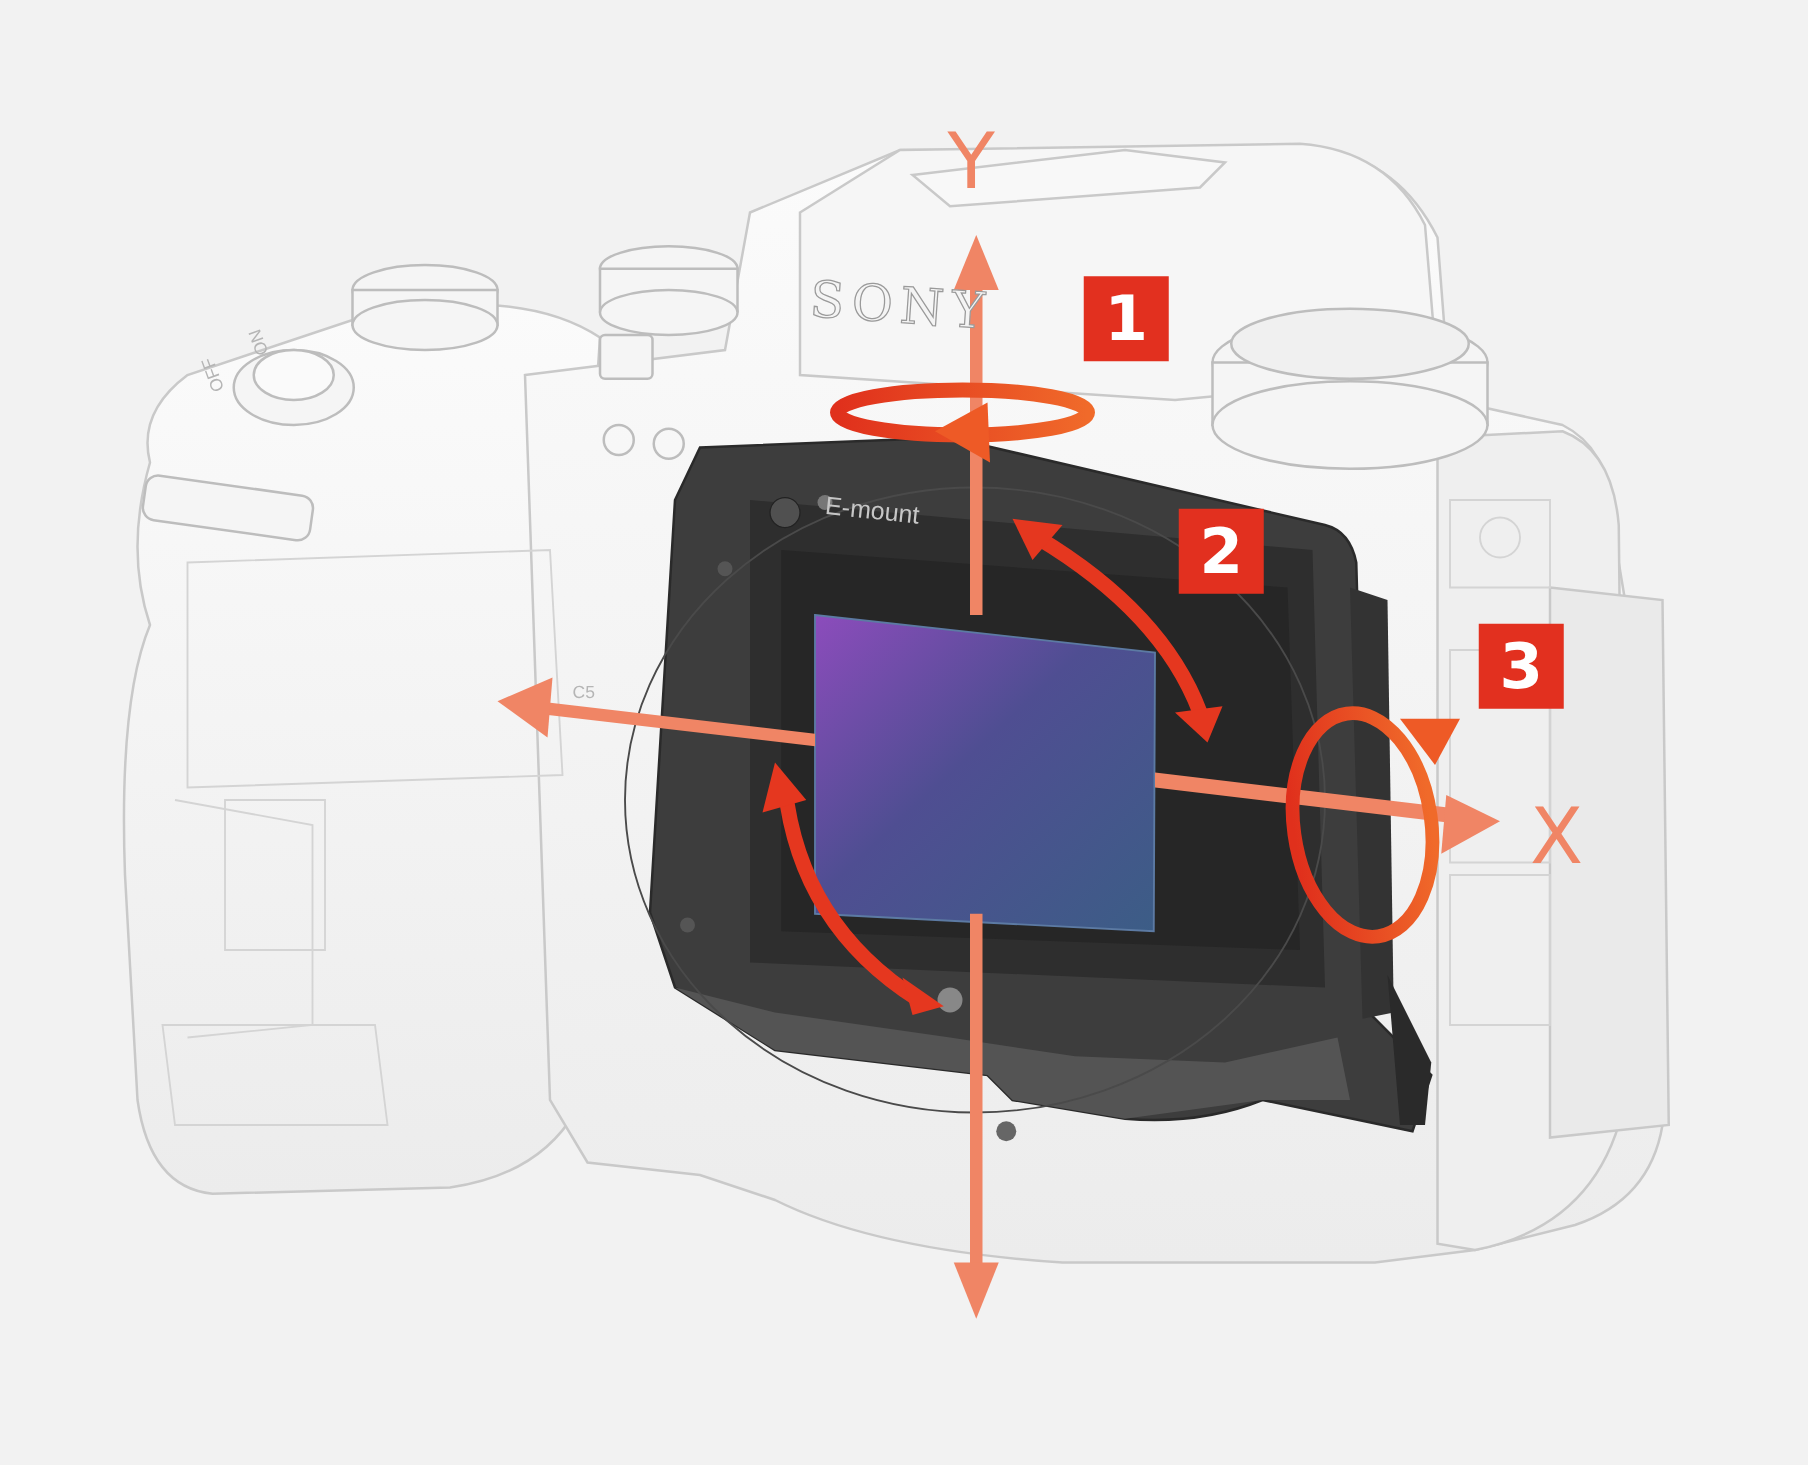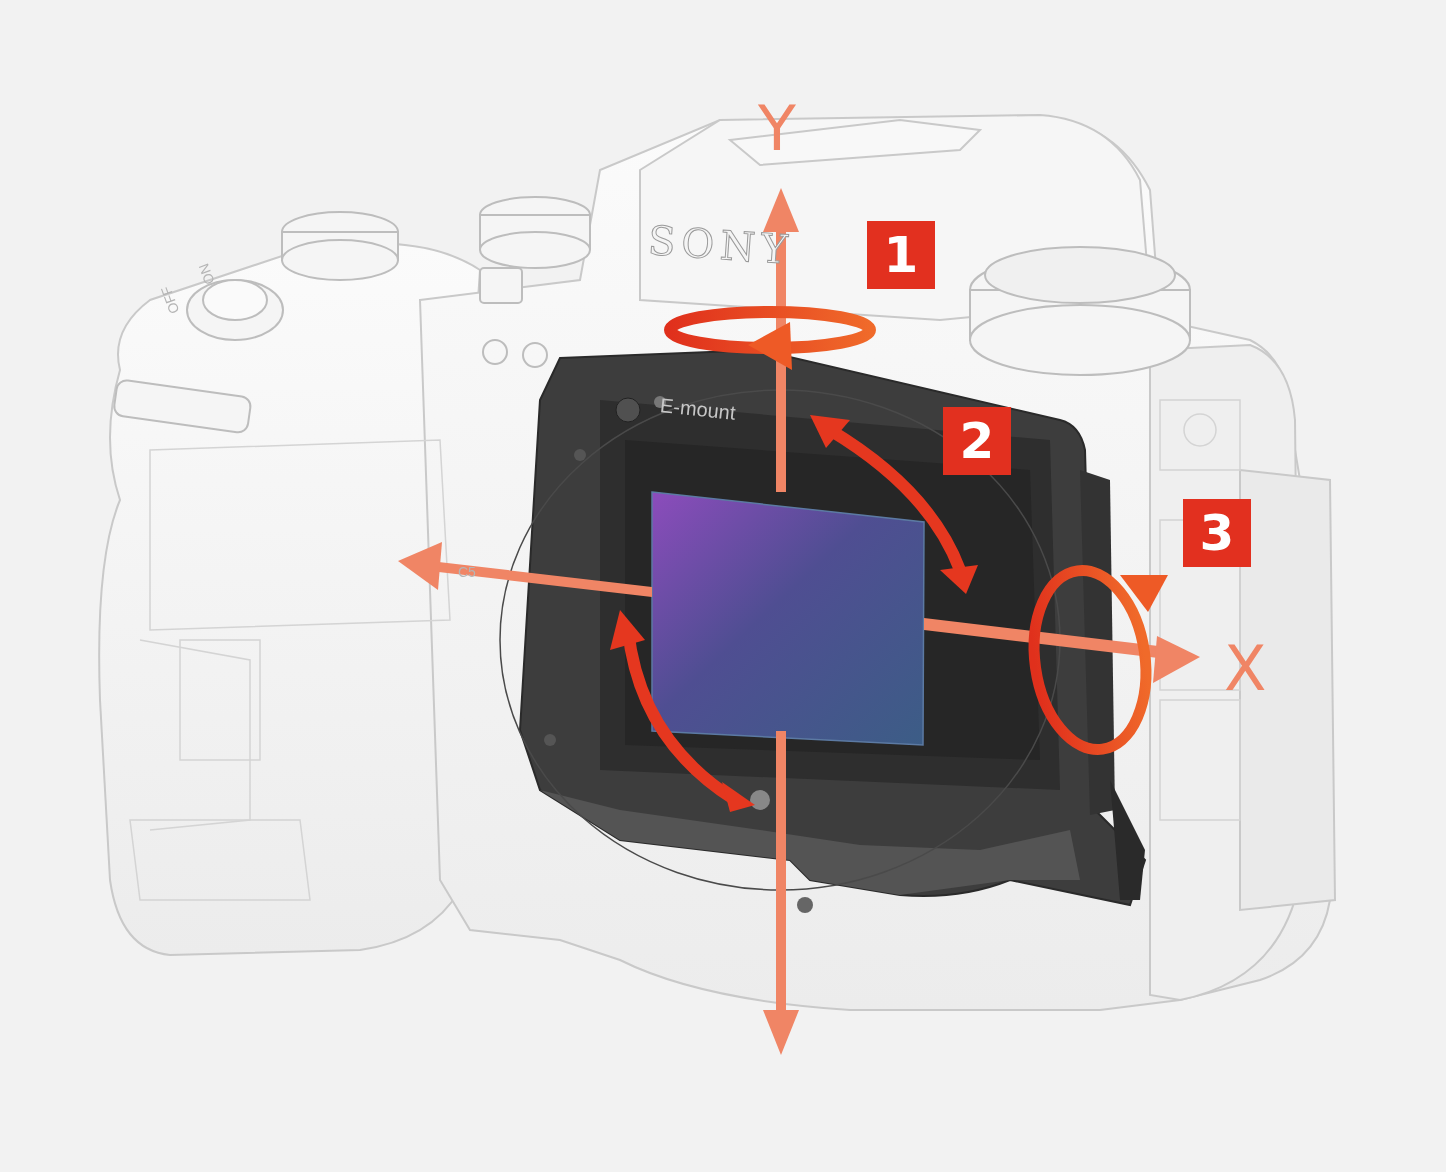--- a/index.html
+++ b/index.html
@@ -129,21 +129,21 @@
       <ellipse cx="1090" cy="660" rx="55" ry="90" stroke="url(#ringGrad)" stroke-width="11" transform="rotate(-8 1090 660)"></ellipse>
       <polygon points="1120,575 1168,575 1148,612" fill="#ee5a26"></polygon>
     </g>
   </svg>
 
   
   <div class="brand" style="left:648px;top:222px;">SONY</div>
   <div class="mount-text" style="left:660px;top:398px;">E-mount</div>
   <div class="small-text" style="left:196px;top:266px;transform:rotate(-110deg);">ON</div>
   <div class="small-text" style="left:156px;top:292px;transform:rotate(-110deg);">OFF</div>
-  <div class="small-text" style="left:458px;top:564px;">C5</div>
+  <div class="small-text" style="left:458px;top:545px;">C5</div>
 
   <div class="axis-label" style="left:758px;top:92px;">Y</div>
   <div class="axis-label" style="left:1224px;top:632px;">X</div>
 
   <div class="badge" style="left:867px;top:221px;">1</div>
   <div class="badge" style="left:943px;top:407px;">2</div>
   <div class="badge" style="left:1183px;top:499px;">3</div>
 </div>
 
 </body></html>

